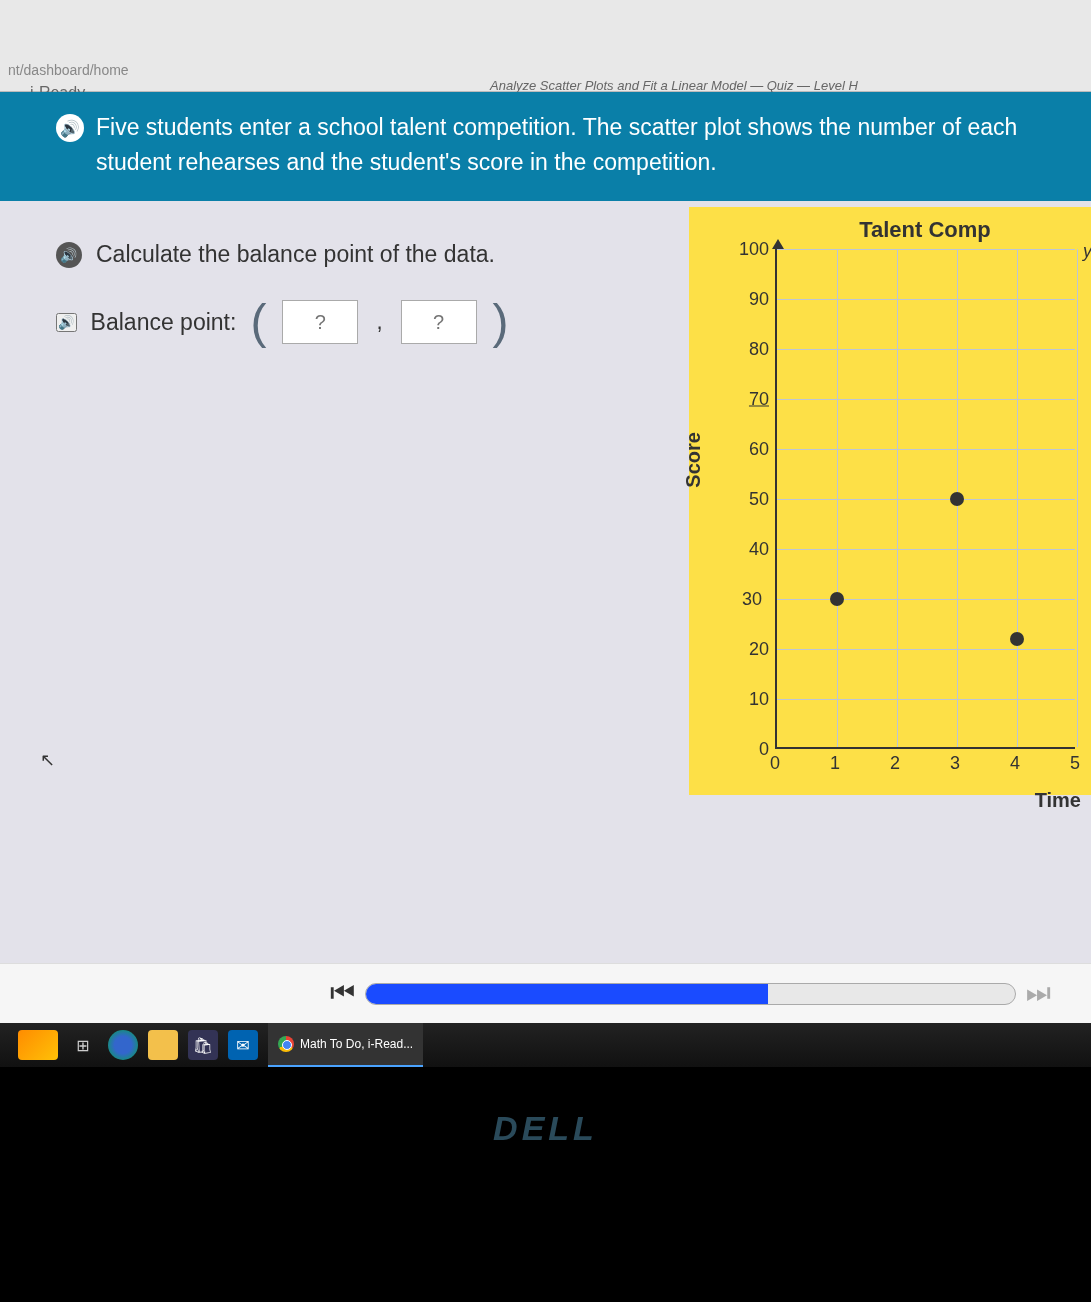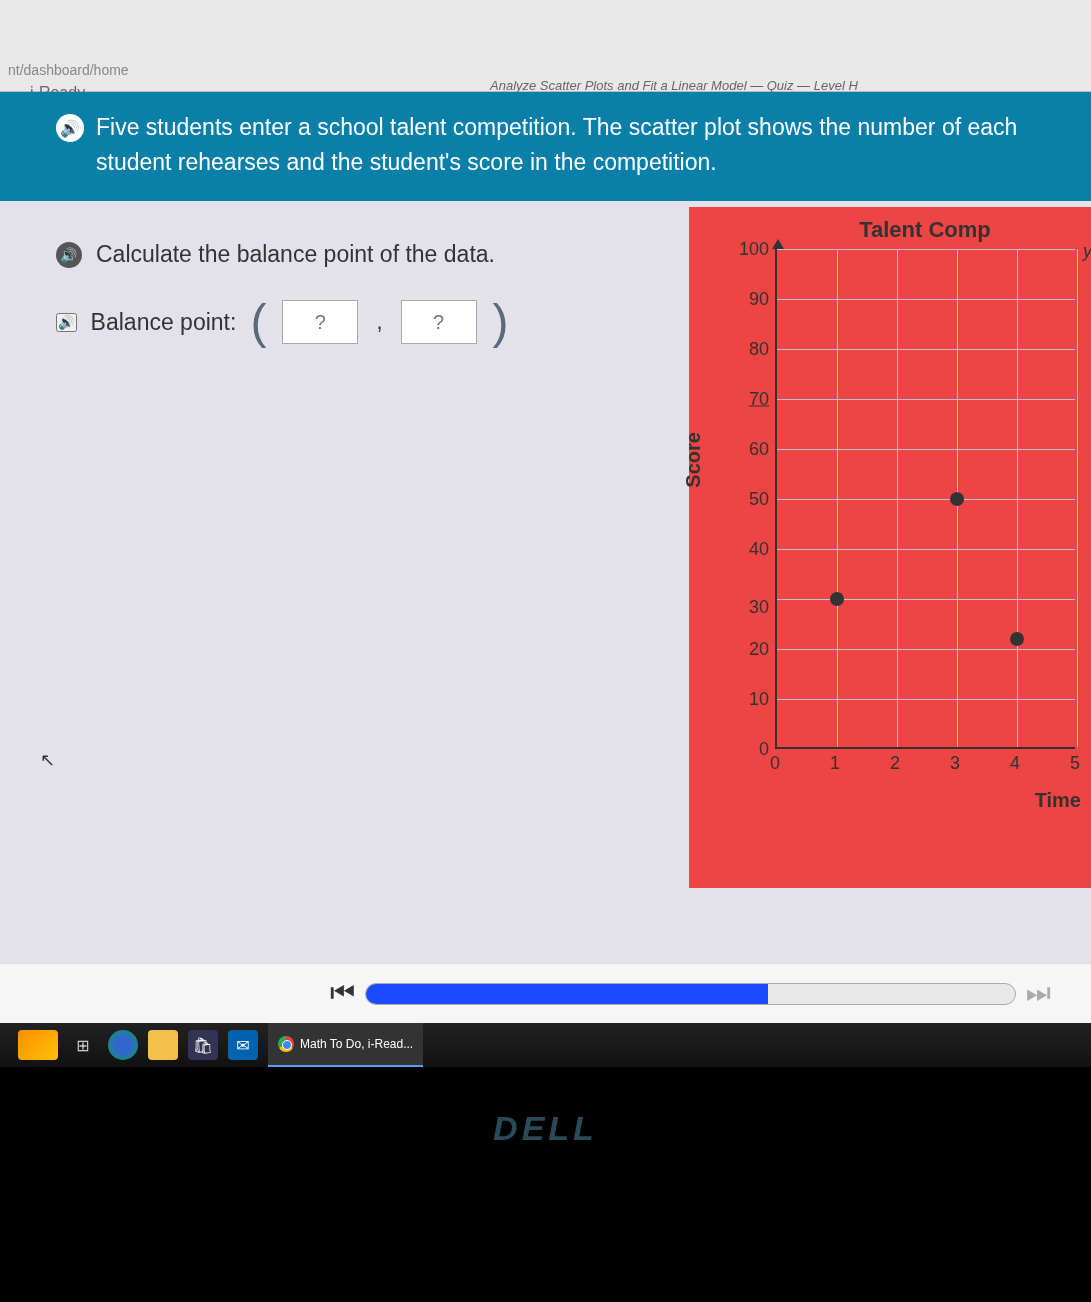--- a/index.html
+++ b/index.html
@@ -117,22 +117,22 @@
     color: #888;
     margin: 0 2px;
   }
   .comma { font-size: 22px; padding: 0 2px; }
   
   .chart-card {
     position: absolute;
     right: 0;
     top: 6px;
     width: 402px;
-    height: 681px;
-    background: #ef4444;
+    height: 588px;
+    background: #fde047;
     padding: 10px 0 0 0;
   }
   .chart-title {
     text-align: center;
     font-size: 22px;
     font-weight: bold;
     color: #333;
     margin-bottom: 6px;
     padding-left: 70px;
   }
@@ -363,21 +363,21 @@
           <div class="vline" style="left: 180px;"></div>
           <div class="vline" style="left: 240px;"></div>
           <div class="vline" style="left: 300px;"></div>
           <div class="pt" style="left: 60px; top: 350px;"></div>
           <div class="pt" style="left: 180px; top: 250px;"></div>
           <div class="pt" style="left: 240px; top: 390px;"></div>
         </div>
     <div class="ytick" style="top: 500px;">0</div>
         <div class="ytick" style="top: 450px;">10</div>
         <div class="ytick" style="top: 400px;">20</div>
-        <div class="ytick" style="top: 358px;">30</div>
+        <div class="ytick" style="top: 350px; text-align: center;">30</div>
         <div class="ytick" style="top: 300px;">40</div>
         <div class="ytick" style="top: 250px;">50</div>
         <div class="ytick" style="top: 200px;">60</div>
         <div class="ytick" style="top: 150px; text-decoration: underline;">70</div>
         <div class="ytick" style="top: 100px;">80</div>
         <div class="ytick" style="top: 50px;">90</div>
         <div class="ytick" style="top: 0px;">100</div>
         <div class="xtick" style="left: 38px;">0</div>
         <div class="xtick" style="left: 98px;">1</div>
         <div class="xtick" style="left: 158px;">2</div>

